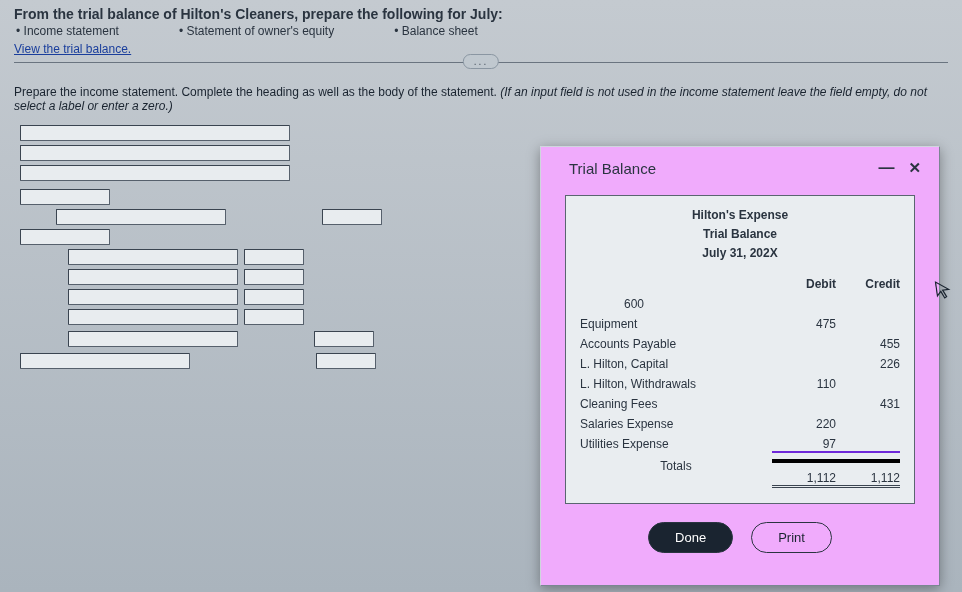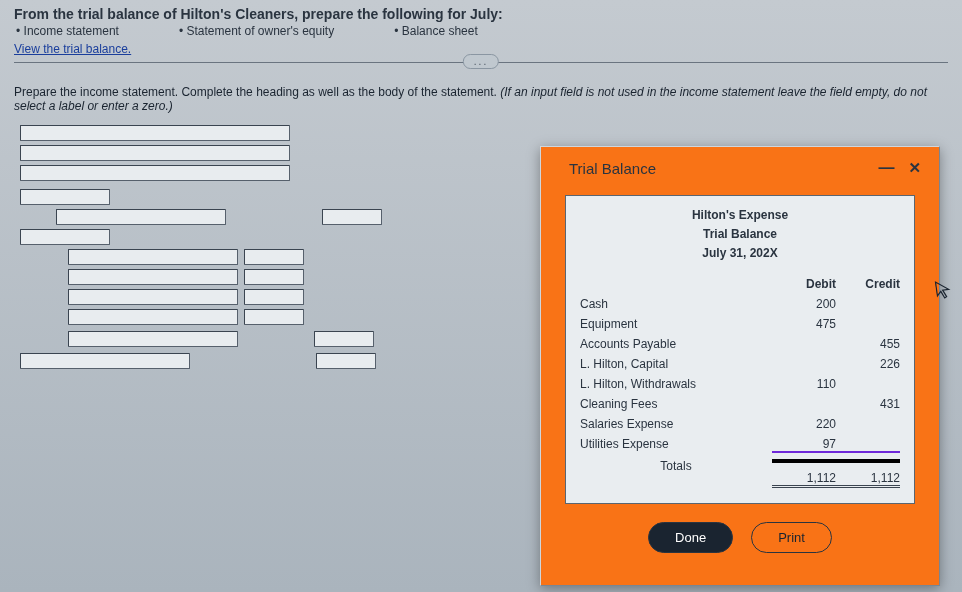--- a/index.html
+++ b/index.html
@@ -52,21 +52,21 @@
     .w-tiny { width: 60px; }
     .indent-1 { margin-left: 36px; }
     .indent-2 { margin-left: 48px; }
     .gap-r { margin-left: 6px; }
     .modal {
       position: absolute;
       top: 146px;
       left: 540px;
       width: 400px;
       height: 440px;
-      background: #f97316;
+      background: #f0abfc;
       border: 1px solid #7a8692;
       border-top-color: #cfd6dd;
       border-left-color: #cfd6dd;
       box-shadow: 0 3px 12px rgba(0,0,0,0.35);
     }
     .modal-header {
       display: flex; justify-content: space-between; align-items: center;
       padding: 12px 18px 10px 28px;
     }
     .modal-title { font-size: 15px; font-weight: 500; }
@@ -192,22 +192,21 @@
     <div class="tb-heading">Hilton's Expense</div>
     <div class="tb-heading">Trial Balance</div>
     <div class="tb-heading">July 31, 202X</div>
     <div class="tb-table">
       <div class="tb-row tb-head">
         <div class="tb-acct"></div>
         <div class="tb-amt">Debit</div>
         <div class="tb-amt">Credit</div>
       </div>
       <div class="tb-row">
-          <div class="tb-acct">Cash</div>
-          <div class="tb-amt">200</div>
+          <div class="tb-amt">600</div>
           <div class="tb-amt"></div>
         </div>
       <div class="tb-row">
           <div class="tb-acct">Equipment</div>
           <div class="tb-amt">475</div>
           <div class="tb-amt"></div>
         </div>
       <div class="tb-row">
           <div class="tb-acct">Accounts Payable</div>
           <div class="tb-amt"></div>

